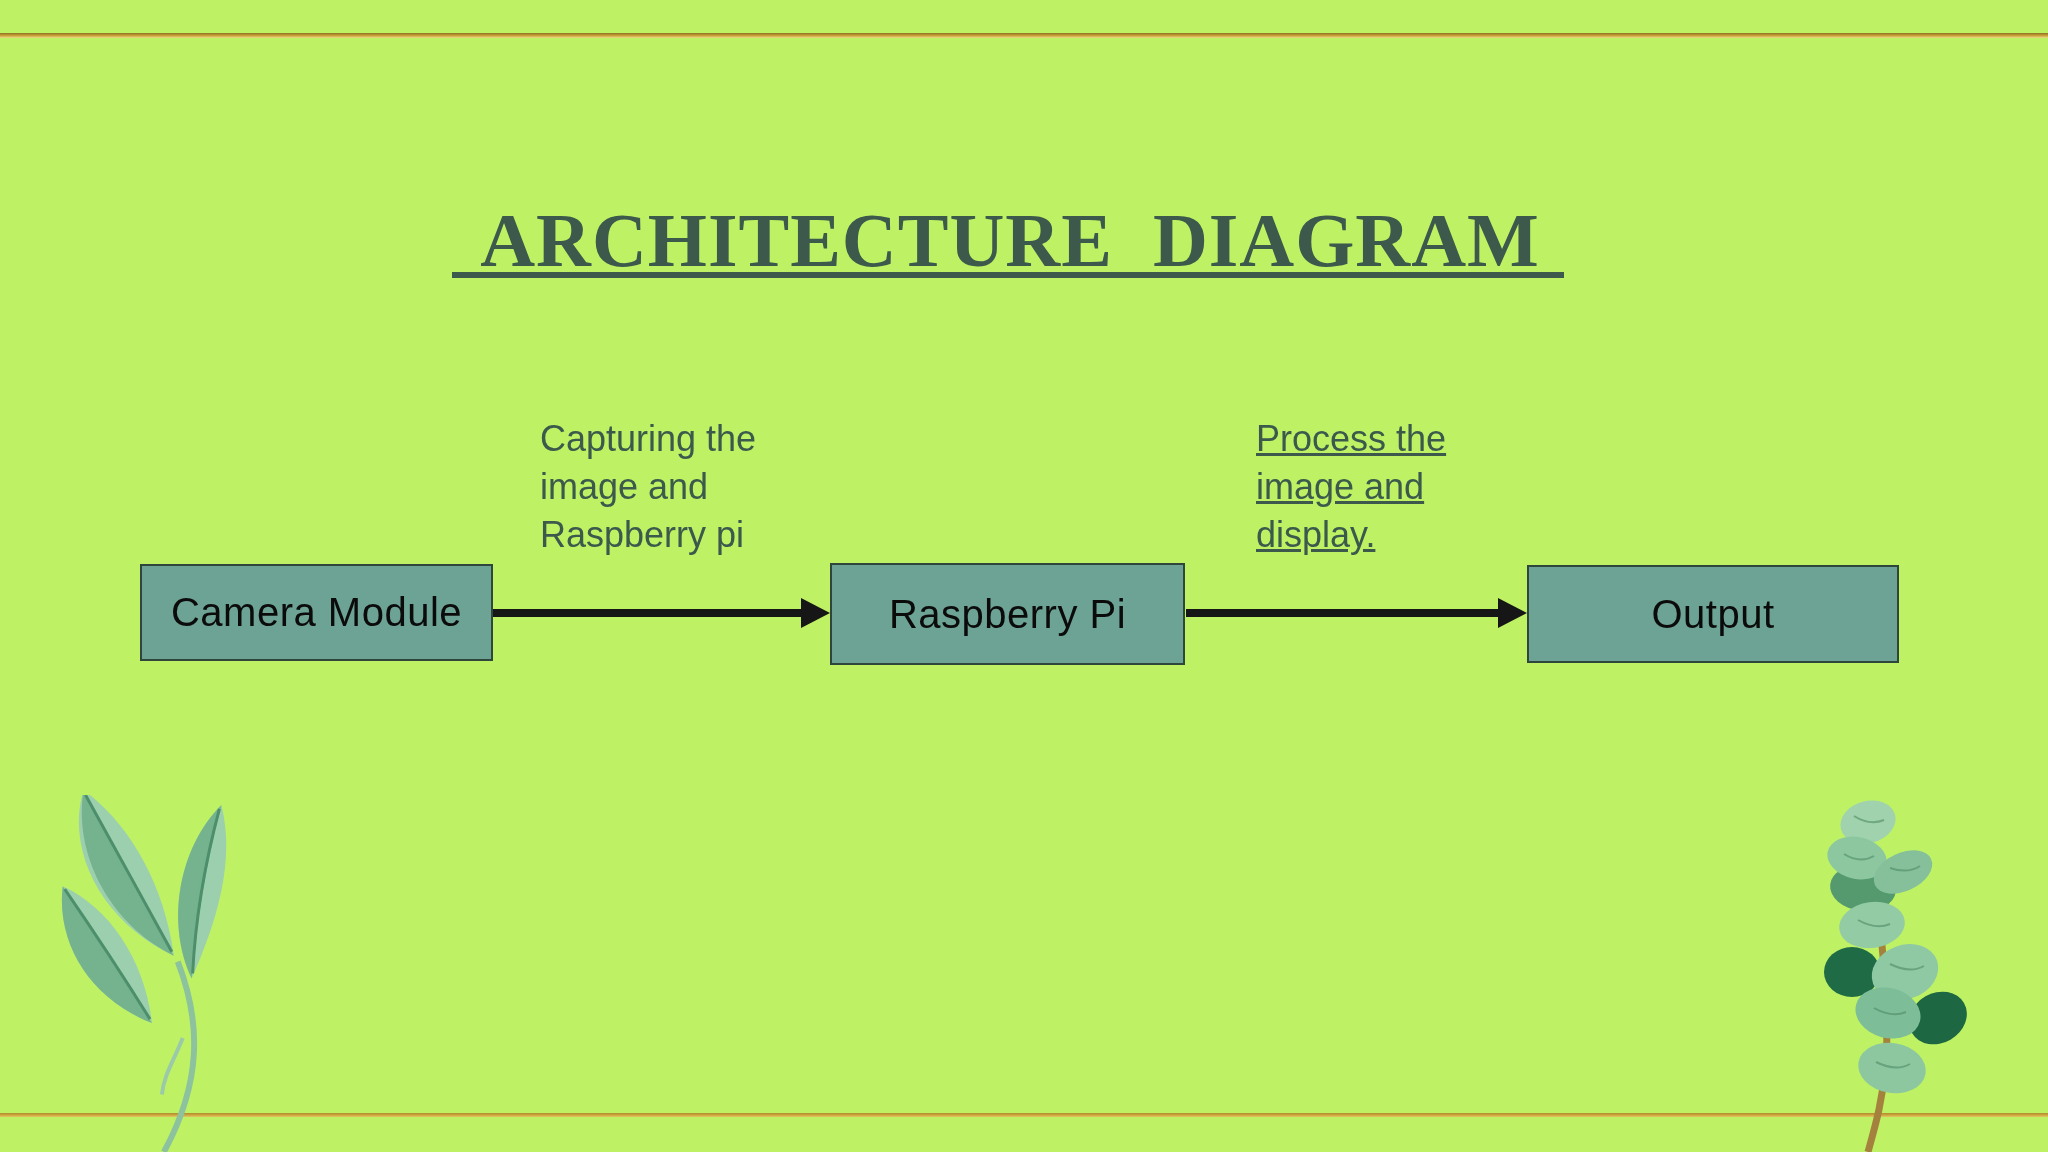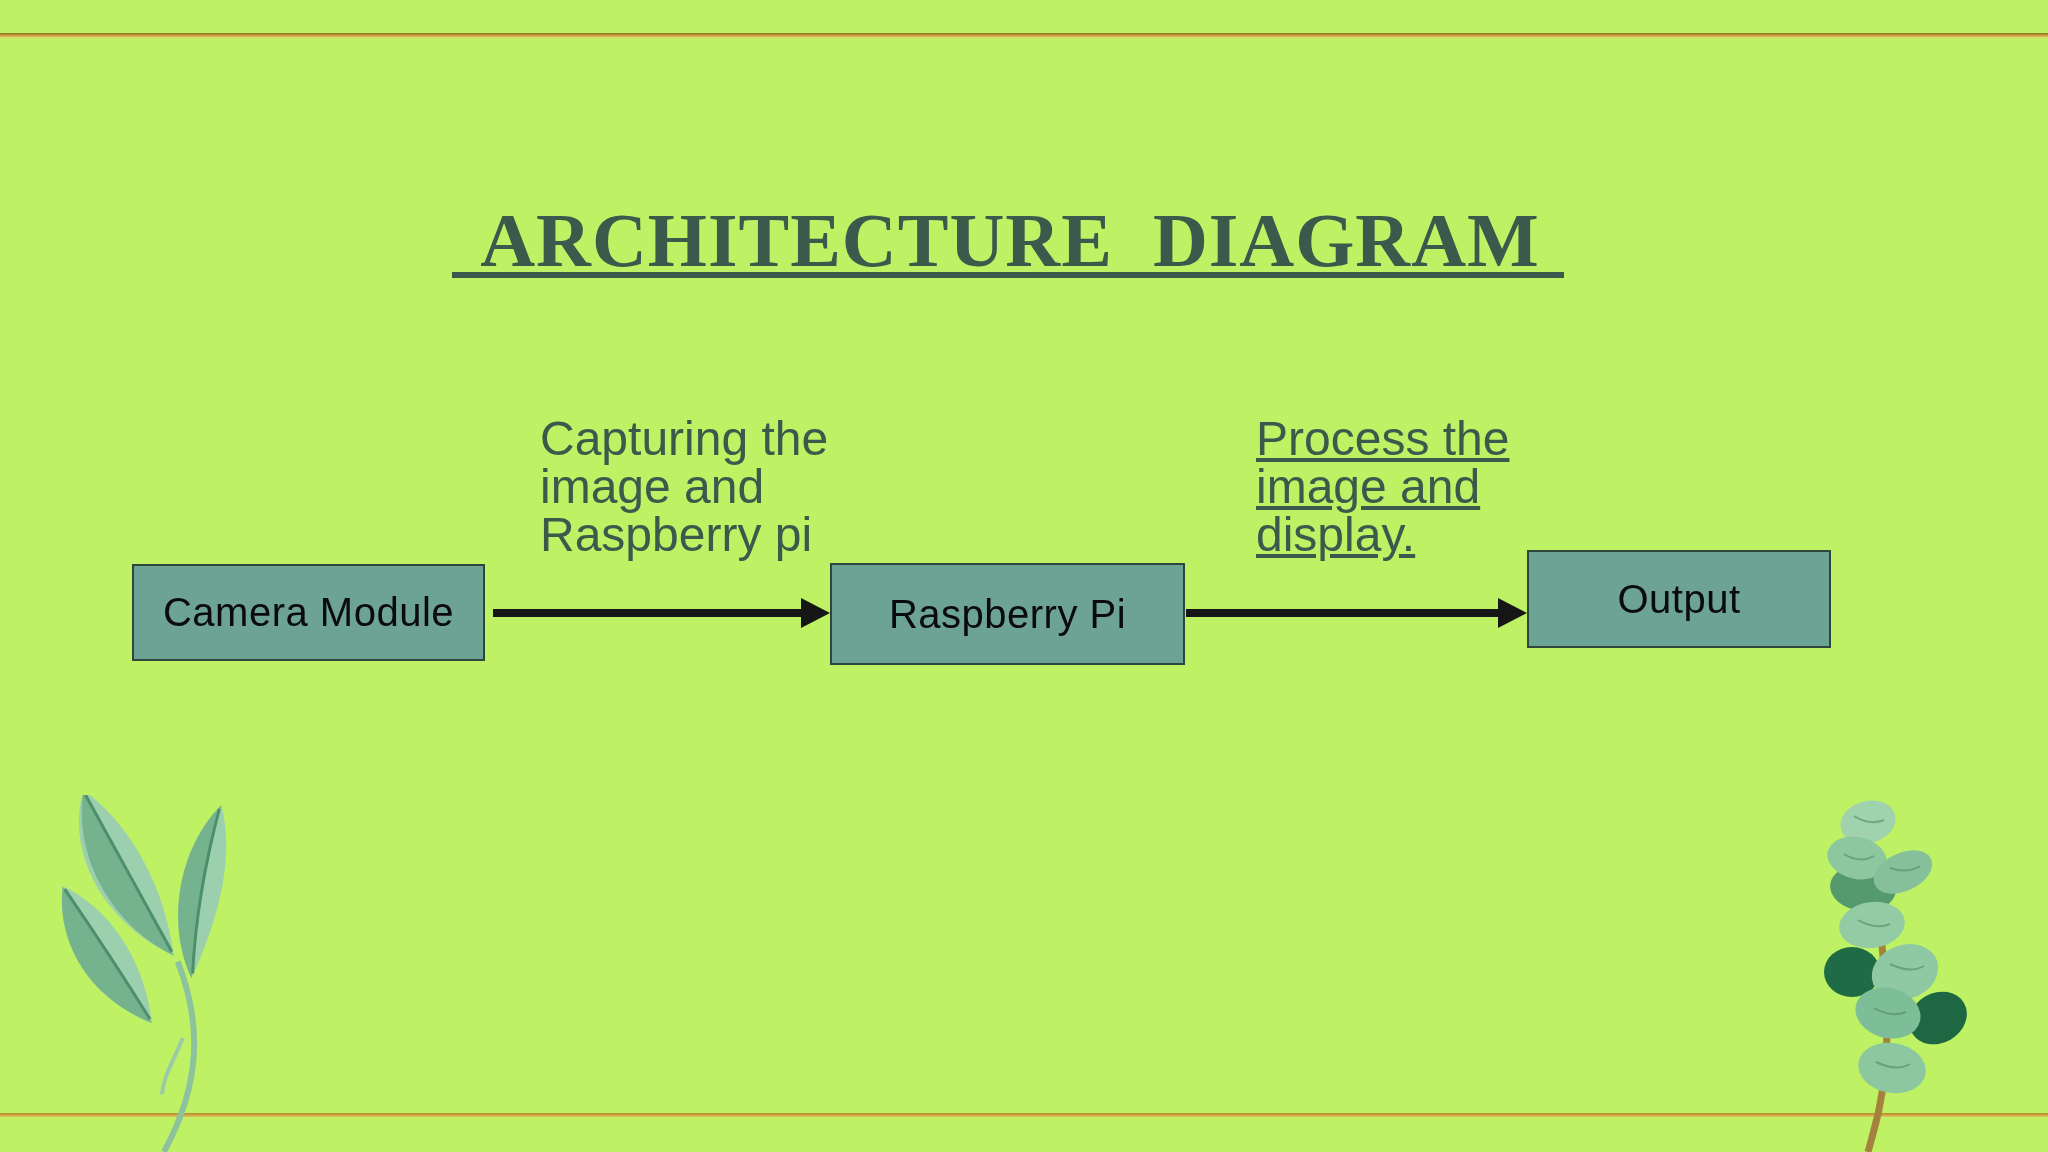--- a/index.html
+++ b/index.html
@@ -31,33 +31,33 @@
 
   
   .node{
     position:absolute;
     background:#6ca394;
     border:2px solid #2e463c;
     display:flex;align-items:center;justify-content:center;
     box-sizing:border-box;
   }
   .node span{font-size:40px;color:#0b0b0b;letter-spacing:.5px;}
-  .node-1{left:132px;top:564px;width:353px;height:97px;}
+  .node-1{left:140px;top:564px;width:353px;height:97px;}
   .node-2{left:830px;top:563px;width:355px;height:102px;}
-  .node-3{left:1527px;top:550px;width:304px;height:98px;}
+  .node-3{left:1527px;top:565px;width:372px;height:98px;}
 
   
   .arrow{position:absolute;display:flex;align-items:center;height:30px;top:598px;}
   .arrow-line{flex:1;height:8px;background:#161616;}
   .arrow-head{width:0;height:0;border-top:15px solid transparent;border-bottom:15px solid transparent;border-left:29px solid #161616;}
   .arrow-1{left:493px;width:337px;}
   .arrow-2{left:1186px;width:341px;}
 
   
-  .edge-label{position:absolute;top:415px;font-size:48px;line-height:48px;color:#3c594c;}
+  .edge-label{position:absolute;top:415px;font-size:36px;line-height:48px;color:#3c594c;}
   .edge-label-1{left:540px;}
   .edge-label-2{left:1256px;text-decoration:underline;}
 
   
   .plant{position:absolute;pointer-events:none;}
   .plant-left{left:52px;top:795px;}
   .plant-right{left:1824px;top:792px;}
 </style>
 </head>
 <body>

